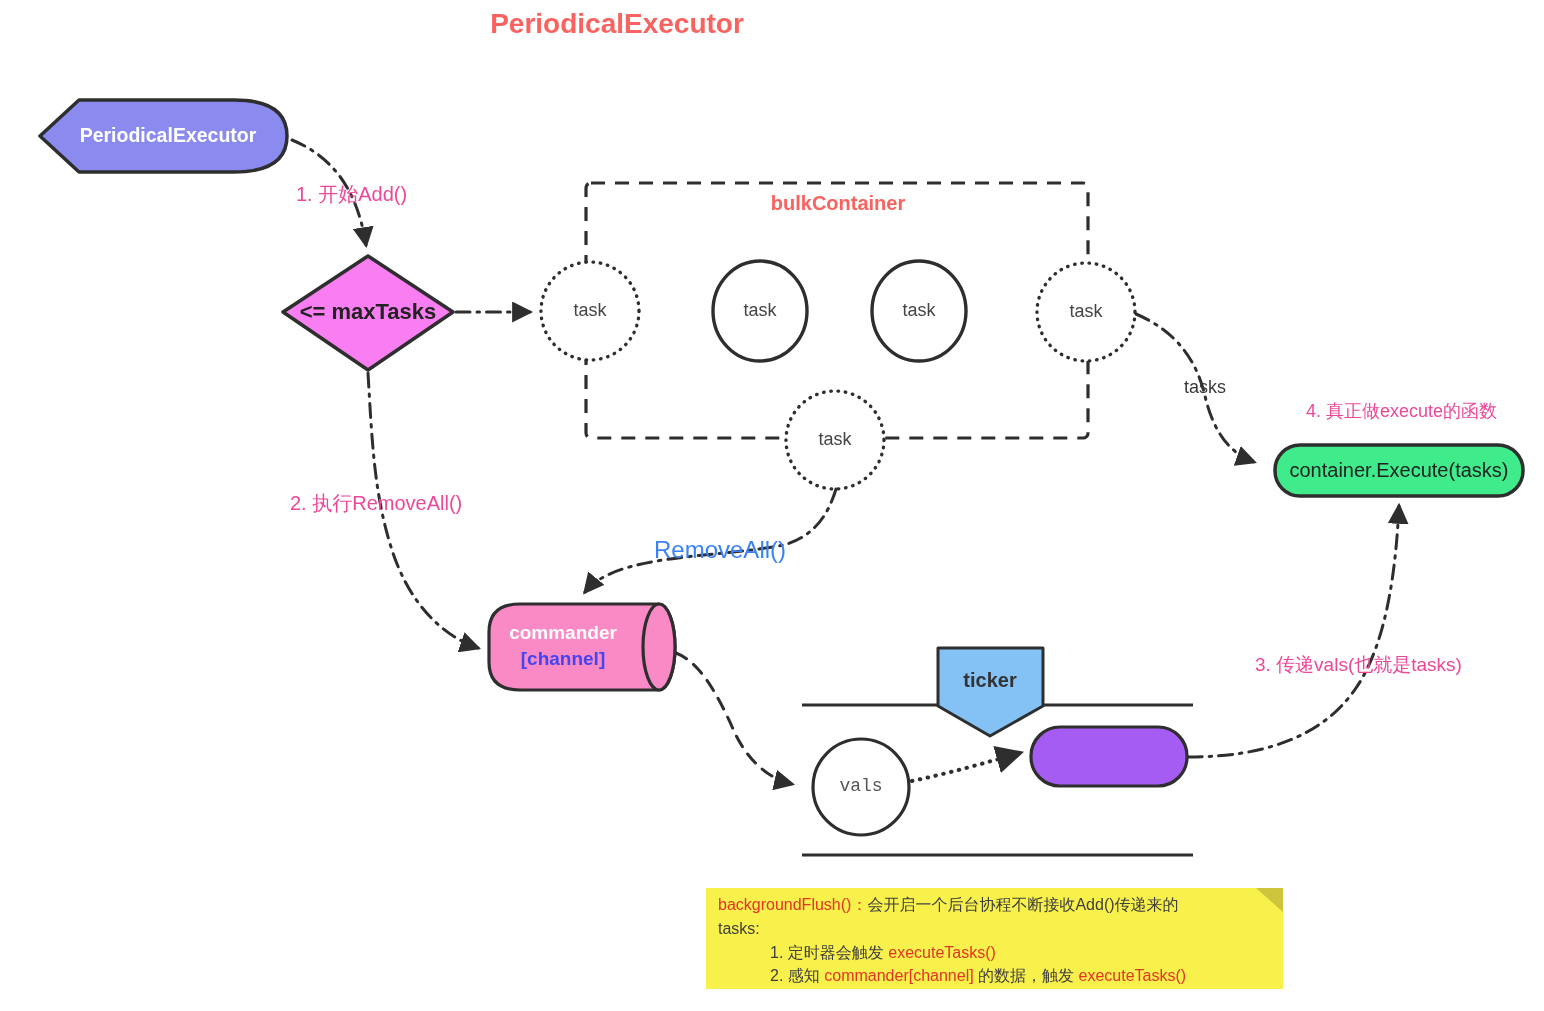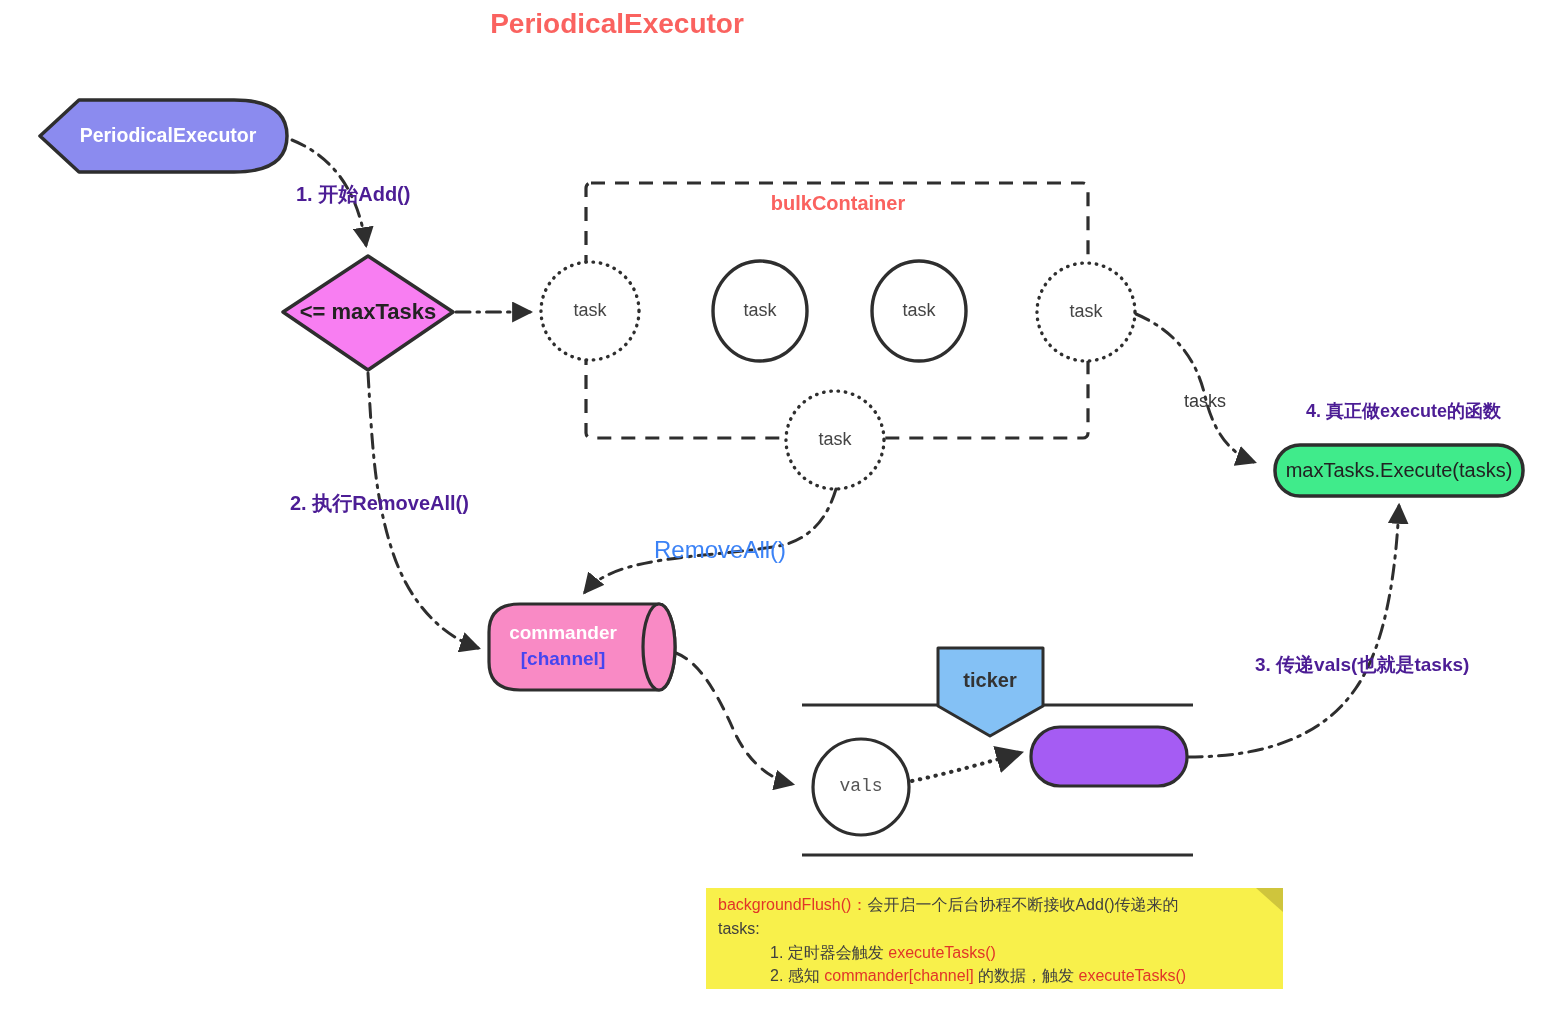--- a/index.html
+++ b/index.html
@@ -3,21 +3,21 @@
 <meta charset="utf-8">
 <style>
   html,body{margin:0;padding:0;background:#ffffff;}
   #stage{
     position:relative;width:1544px;height:989px;overflow:hidden;
     font-family:"Liberation Sans", sans-serif;background:#ffffff;border-radius:15px;
   }
   #shapes{position:absolute;left:0;top:0;}
   .lbl{position:absolute;white-space:nowrap;}
   .ctr{transform:translateX(-50%);text-align:center;}
-  .coral{color:#4c1d95;font-weight:bold;}
+  .coral{color:#ec4899;font-weight:normal;}
   .title{font-size:28px;font-weight:bold;color:#fa625f;}
   .entry-lbl{font-size:19.5px;font-weight:bold;color:#ffffff;}
   .decision-lbl{font-size:22px;font-weight:bold;color:#222222;}
   .bulk-lbl{font-size:20px;font-weight:bold;color:#fa625f;}
   .task-lbl{font-size:18px;color:#454545;}
   .edge-lbl{font-size:18px;color:#3a3a3a;}
   .step{font-size:20px;}
   .step-s{font-size:18px;}
   .removeall{font-size:24px;font-weight:normal;color:#3b82f6;}
   .exec-fn{font-size:20px;color:#222222;}
@@ -92,25 +92,25 @@
   <div class="lbl ctr decision-lbl" style="left:368px;top:299px;">&lt;= maxTasks</div>
 
   <div class="lbl ctr bulk-lbl" style="left:838px;top:192px;">bulkContainer</div>
 
   <div class="lbl ctr task-lbl" style="left:590px;top:300px;">task</div>
   <div class="lbl ctr task-lbl" style="left:760px;top:300px;">task</div>
   <div class="lbl ctr task-lbl" style="left:919px;top:300px;">task</div>
   <div class="lbl ctr task-lbl" style="left:1086px;top:301px;">task</div>
   <div class="lbl ctr task-lbl" style="left:835px;top:429px;">task</div>
 
-  <div class="lbl ctr edge-lbl" style="left:1205px;top:377px;margin-top:14px;">tasks</div>
+  <div class="lbl ctr edge-lbl" style="left:1205px;top:377px;">tasks</div>
 
   <div class="lbl coral step-s" style="left:1306px;top:399px;">4. 真正做execute的函数</div>
 
-  <div class="lbl ctr exec-fn" style="left:1399px;top:459px;">maxTasks.Execute(tasks)</div>
+  <div class="lbl ctr exec-fn" style="left:1399px;top:459px;">container.Execute(tasks)</div>
 
   <div class="lbl coral step" style="left:290px;top:490px;">2. 执行RemoveAll()</div>
 
   <div class="lbl removeall" style="left:654px;top:536px;">RemoveAll()</div>
 
   <div class="commander-wrap" style="left:563px;top:620px;">
     <div class="commander-l1">commander</div>
     <div class="commander-l2">[channel]</div>
   </div>
 

